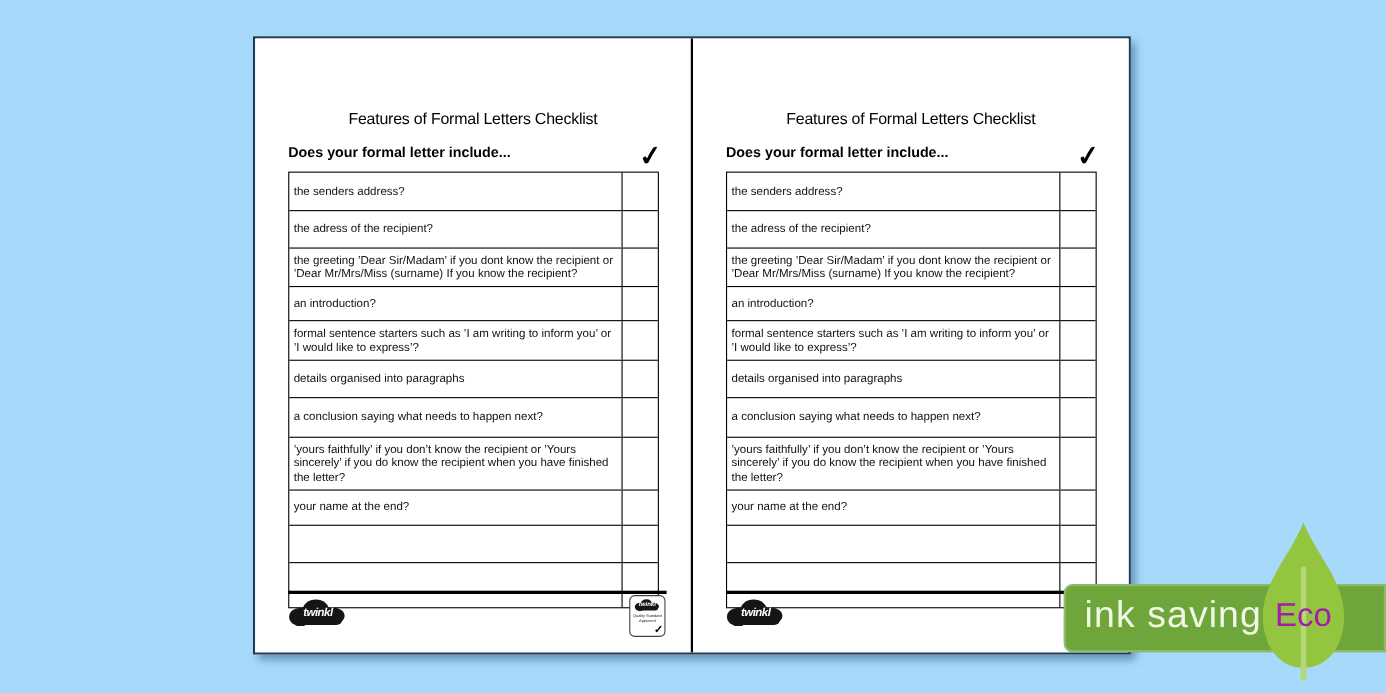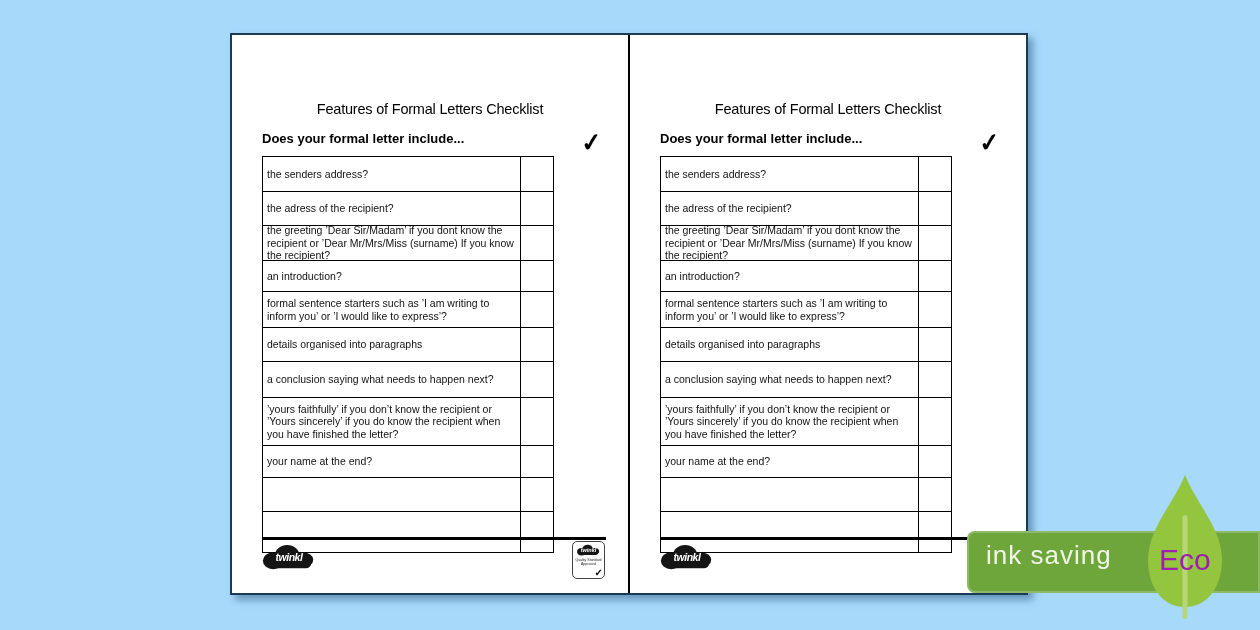--- a/index.html
+++ b/index.html
@@ -26,21 +26,21 @@
     position:absolute; top:96px; left:30px; width:343px;
     display:flex; justify-content:space-between; align-items:flex-start;
   }
   .prompt { font-size:13px; font-weight:bold; color:#000; }
   .check-large {
     font-size:25px; font-weight:bold; line-height:0.9; color:#000;
     margin-right:3px; transform:rotate(-6deg);
   }
 
   .checklist {
-    position:absolute; top:121px; left:30px; width:292px;
+    position:absolute; top:121px; left:30px; width:337px;
     border:1.5px solid #000; box-sizing:border-box; background:#fff;
   }
   .row { display:flex; border-bottom:1px solid #000; box-sizing:border-box; }
   .row:last-child { border-bottom:none; }
   .cell-text {
     flex:1; display:flex; align-items:center;
     padding:2px 6px 2px 4px; font-size:10.5px; line-height:12.5px; color:#111;
   }
   .cell-box { width:33px; border-left:1px solid #000; box-sizing:border-box; }
 
@@ -72,21 +72,21 @@
 
   .eco-banner {
     position:absolute; left:967px; top:531px; width:293px; height:62px;
     background:var(--banner-green, #6fa63c);
     border-radius:8px 0 0 8px;
     box-shadow:inset 0 0 0 2px rgba(255,255,255,0.22);
     z-index:5;
   }
   .ink-saving-label {
     position:absolute; left:986px; top:540px; z-index:7;
-    font-size:26px; color:#f0f7e6; letter-spacing:1px;
+    font-size:34px; color:#f0f7e6; letter-spacing:1px;
   }
   .eco-leaf { position:absolute; left:1143px; top:471px; z-index:6; }
   .eco-label {
     position:absolute; left:1159px; top:543px; z-index:7;
     font-size:30px; font-weight:normal; color:#a21caf;
   }
 </style>
 </head>
 <body>
 

